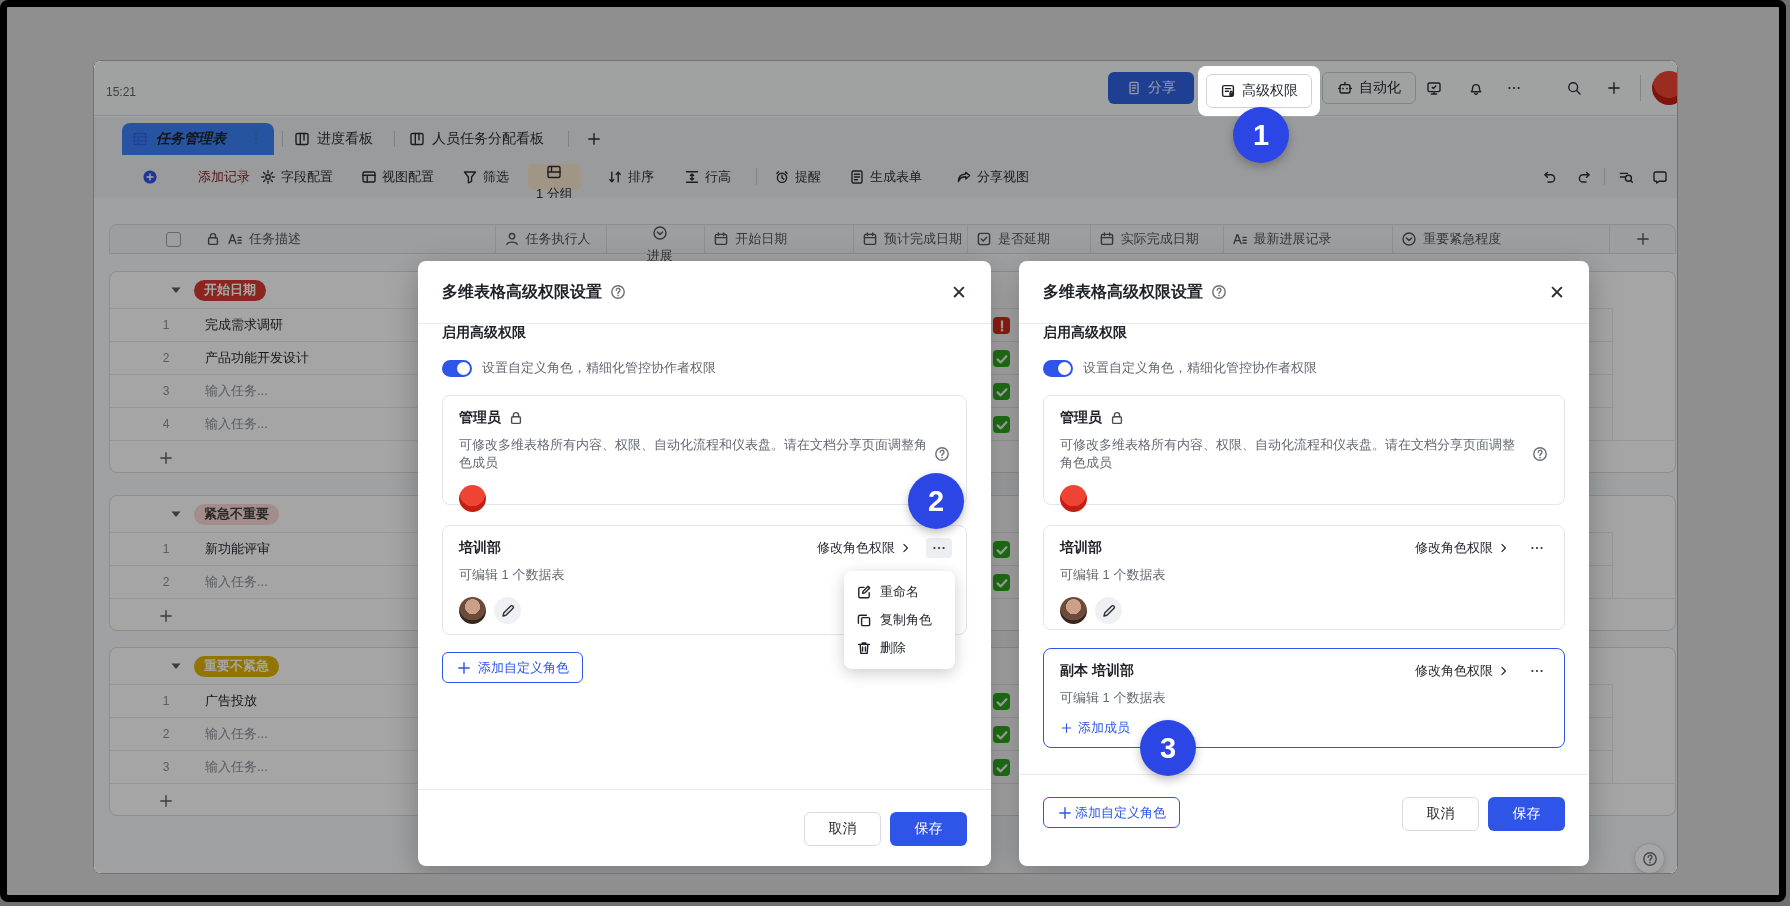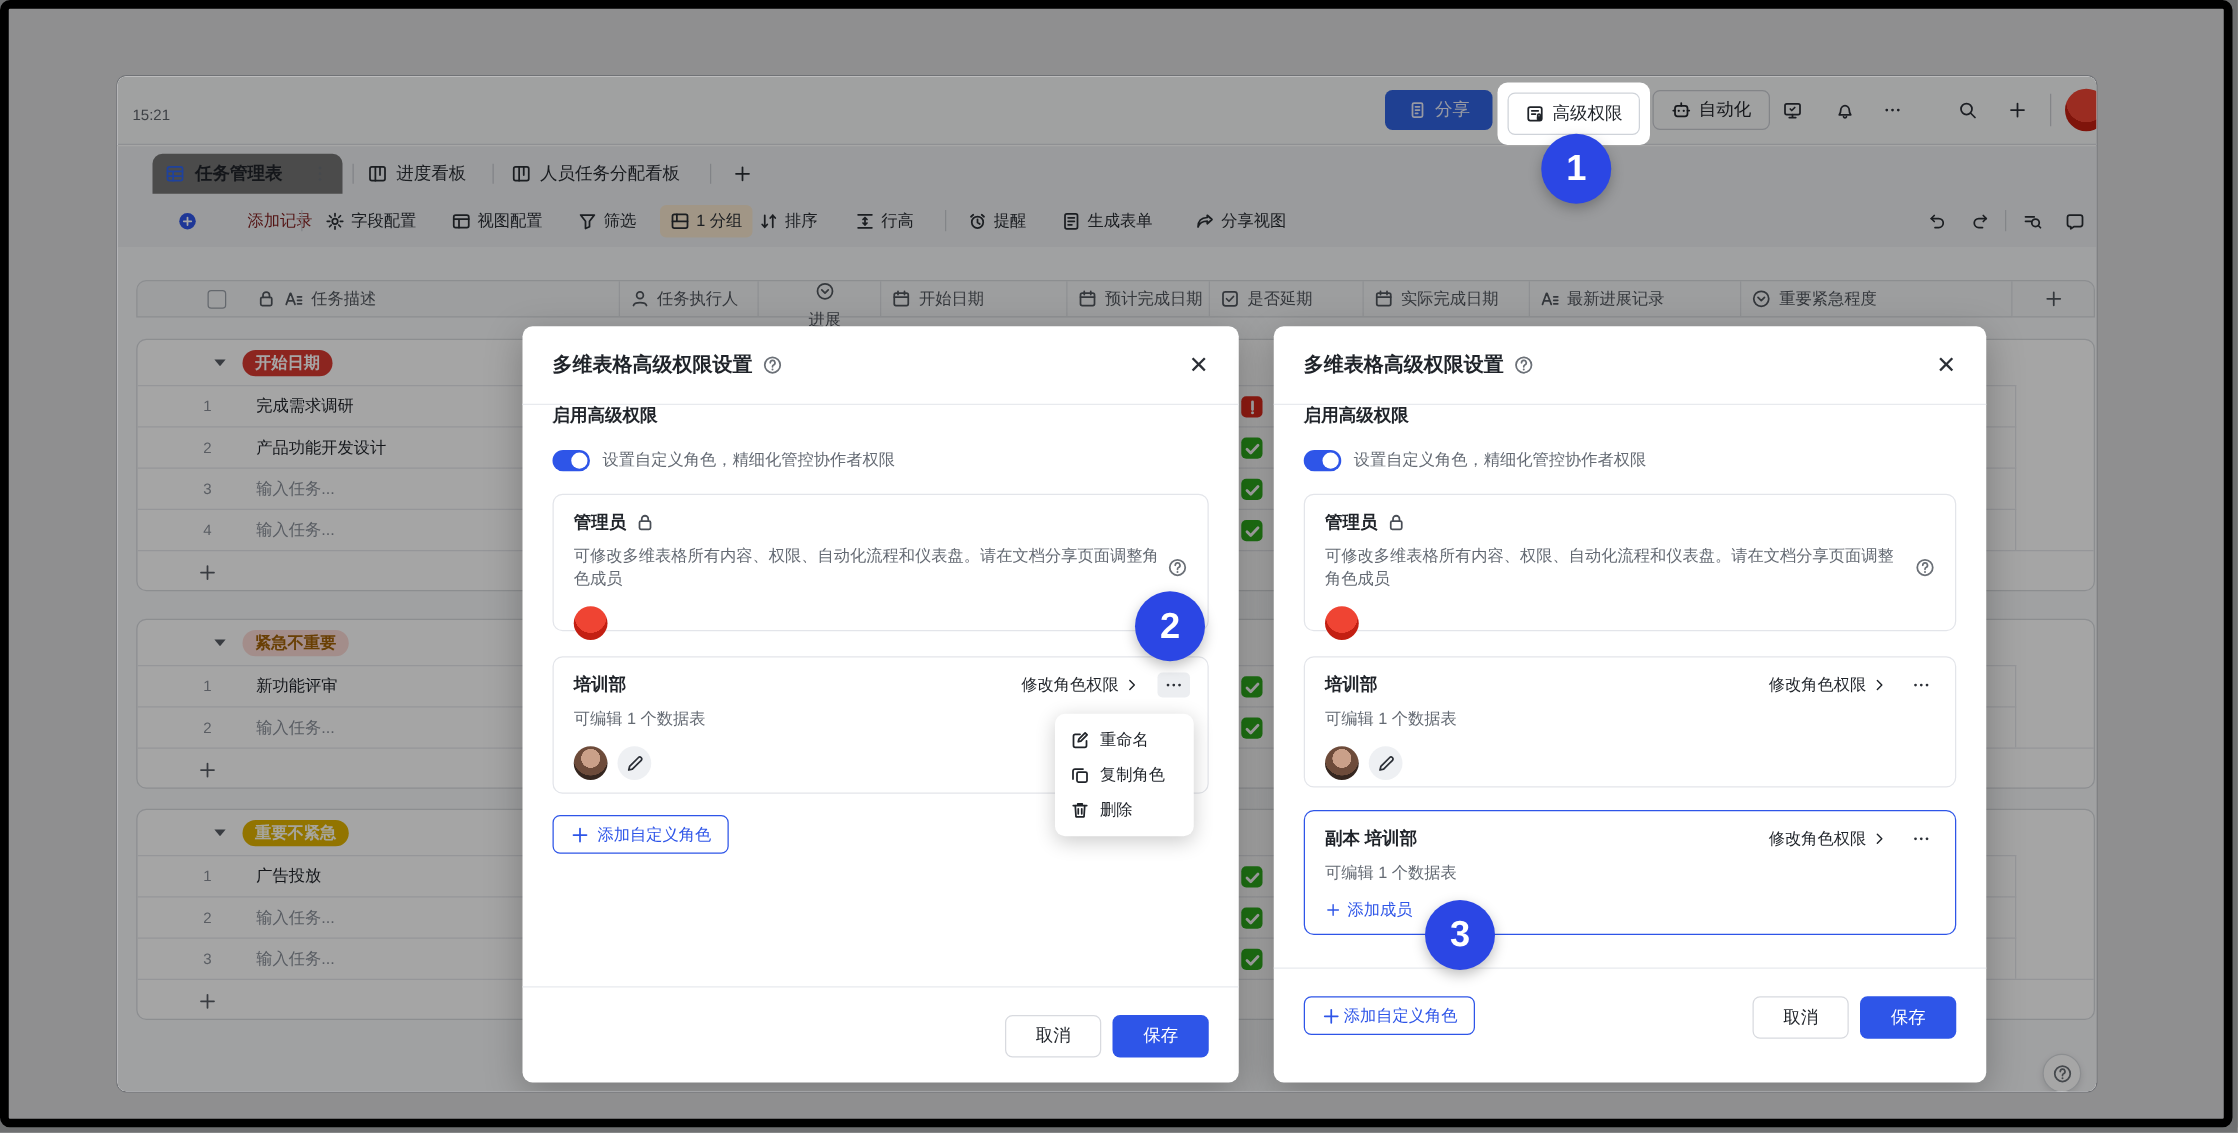--- a/index.html
+++ b/index.html
@@ -11,26 +11,26 @@
   .clock{position:absolute;left:12px;top:24px;font-size:12px;color:#5f646b;}
   .btn{display:flex;align-items:center;justify-content:center;gap:6px;border-radius:6px;font-size:14px;cursor:pointer;}
   .share-btn{position:absolute;left:1014px;top:11px;width:86px;height:32px;background:#3163e0;color:#e8ecfa;}
   .auto-btn{position:absolute;left:1228px;top:11px;width:94px;height:32px;border:1px solid #c9ccd2;color:#23262b;background:#f6f7f8;}
   .tico{position:absolute;color:#2b2f36;display:flex;align-items:center;justify-content:center;width:24px;height:24px;}
   .vdiv{position:absolute;width:1px;background:#c9ccd2;}
   .avatar-red{background:radial-gradient(circle at 50% 32%,#ef4433 0 55%,#c31f12 56% 100%);border-radius:50%;}
   
   .midbars{position:absolute;left:0;top:56px;width:100%;height:81px;background:#edeff2;}
   .tabstrip{position:absolute;left:0;top:0;width:100%;height:38px;}
-  .tab-active{position:absolute;left:28px;top:6px;width:152px;height:32px;background:#737373;border-radius:8px 8px 0 0;display:flex;align-items:center;gap:8px;padding:0 10px;font-size:14px;color:#1f2329;font-weight:700;}
+  .tab-active{position:absolute;left:28px;top:6px;width:152px;height:32px;background:#3b82f6;border-radius:8px 8px 0 0;display:flex;align-items:center;gap:8px;padding:0 10px;font-size:14px;color:#1f2329;font-weight:700;font-style:italic;}
   .tab{position:absolute;top:6px;height:32px;display:flex;align-items:center;gap:7px;font-size:14px;color:#2a2e34;}
   .tabdiv{position:absolute;top:14px;width:1px;height:16px;background:#c6c9cf;}
   .toolbar{position:absolute;left:0;top:38px;width:100%;height:43px;display:flex;align-items:center;}
   .titem{position:absolute;display:flex;align-items:center;gap:5px;font-size:13px;color:#2a2e34;top:9px;height:26px;}
-  .group-pill{background:#f7e7ce;border-radius:5px;padding:0 8px;}
+  .group-pill{background:#f7e7ce;border-radius:5px;padding:0 8px;flex-direction:column;}
   
   .tablearea{position:absolute;left:0;top:137px;width:100%;height:677px;background:#f6f7f9;}
   .thead{position:absolute;left:15px;top:26px;width:1567px;height:30px;background:#f2f3f5;border:1px solid #d7dade;border-radius:8px 8px 0 0;display:flex;font-size:13px;color:#51565d;}
   .th{display:flex;align-items:center;gap:6px;padding-left:8px;border-right:1px solid #dcdee2;height:100%;}
   .th:last-child{border-right:none;}
   .grp{position:absolute;left:15px;width:1567px;background:#fdfdfe;border:1px solid #d7dade;border-radius:8px;}
   .ghead{height:36px;display:flex;align-items:center;gap:10px;padding-left:58px;}
   .pill{height:21px;border-radius:11px;padding:0 10px;font-size:13px;display:flex;align-items:center;font-weight:700;}
   .trow{position:relative;height:33px;border-top:1px solid #e5e7eb;border-right:1px solid #e5e7eb;width:1503px;
         background-image:linear-gradient(#e5e7eb,#e5e7eb),linear-gradient(#e5e7eb,#e5e7eb),linear-gradient(#e5e7eb,#e5e7eb),linear-gradient(#e5e7eb,#e5e7eb),linear-gradient(#e5e7eb,#e5e7eb),linear-gradient(#e5e7eb,#e5e7eb),linear-gradient(#e5e7eb,#e5e7eb),linear-gradient(#e5e7eb,#e5e7eb);
@@ -581,21 +581,21 @@
 
       <div class="grp" style="top:297px;height:136px;">
         <div class="ghead">
           <span class="ic" style="color:#585d64;">
               <svg width="16" height="16" viewBox="0 0 16 16" fill="none" stroke="currentColor" stroke-width="1.4" stroke-linecap="round" stroke-linejoin="round">
                 <g>
                   <path d="M3.5 5.5h9L8 11z" class="f" fill="currentColor" stroke="none"></path>
                 </g>
               </svg>
             </span>
-          <span class="pill" style="background:#fbd9d4;color:#a16207;">紧急不重要</span>
+          <span class="pill" style="background:#fbd9d4;color:#404040;">紧急不重要</span>
         </div>
         <div class="trow">
           <span class="rownum">1</span>
           <span class="rtext">新功能评审</span>
           <span class="statbox g">
               <span class="ic">
                 <svg width="16" height="16" viewBox="0 0 16 16" fill="none" stroke="currentColor" stroke-width="1.4" stroke-linecap="round" stroke-linejoin="round">
                   <g>
                     <path d="M3.6 8.4l3 3 5.8-6.2" stroke="#fff" stroke-width="2.2"></path>
                   </g>

